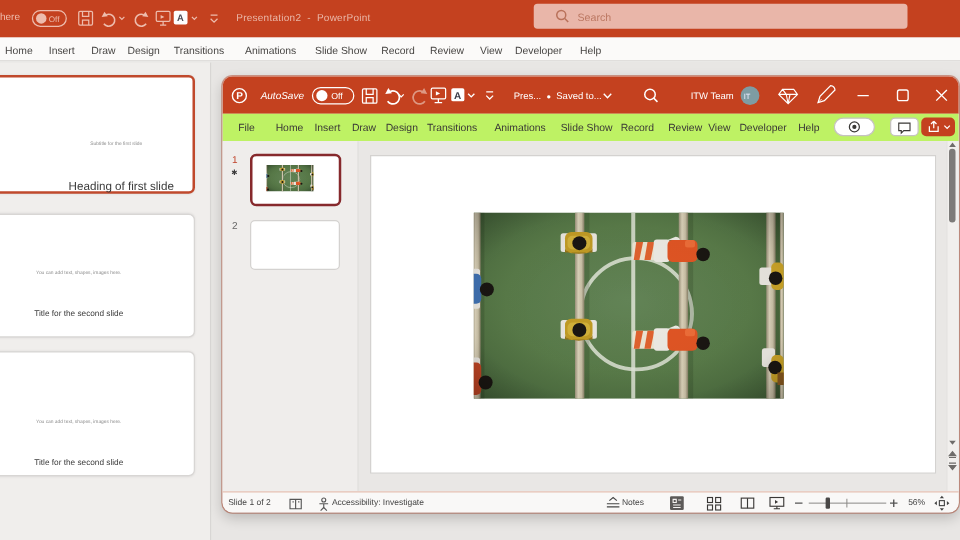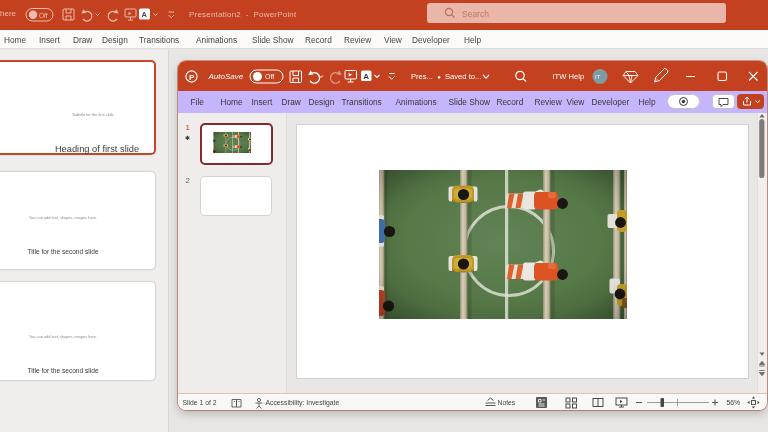--- a/index.html
+++ b/index.html
@@ -15,21 +15,21 @@
   #bg-panel { left:0; top:0; width:169px; height:382px; background:#f0eeec; border-right:1px solid #d8d6d4; }
   .card { position:absolute; left:-14px; width:170px; background:#fff; border-radius:5px; border:1px solid #d8d6d4; box-shadow:0 0 2px rgba(0,0,0,.08); }
   .card .t1 { position:absolute; width:100%; text-align:center; color:#3a3a3a;margin-top:44px; }
   .card .t2 { position:absolute; width:100%; text-align:center; color:#8a8a8a; }
 
   
   #win { left:177.5px; top:60.5px; width:589px; height:349px; border-radius:8px; background:#f5f3f1;
          box-shadow:0 4px 10px rgba(0,0,0,.20), 0 0 0 1px rgba(187,85,60,.55); overflow:hidden; }
   #fg-title { left:0; top:0; width:100%; height:30.5px; background:#c4411f; color:#fff; }
   #fg-title .tt { position:absolute; font-size:8px; color:#fff; }
-  #fg-menu { left:0; top:30.5px; width:100%; height:21.5px; background:#c4b5fd; }
+  #fg-menu { left:0; top:30.5px; width:100%; height:21.5px; background:#bef264; }
   #fg-menu span.tab { position:absolute; top:6px; font-size:8.3px; color:#3a3836; }
   #fg-content { left:0; top:52px; width:100%; height:280px; background:#efedeb; }
   #fg-status { left:0; top:332px; width:100%; height:17px; background:#f9f8f7; border-top:1px solid #e5c0b2;
                font-size:6.8px; color:#444; }
 
   .slide-canvas { position:absolute; left:109px; top:0; width:480px; height:280px; background:#e9e7e5; }
   #slide { position:absolute; left:9px; top:11px; width:453px; height:255px; background:#fff; border:1px solid #d4d2d0; }
 
   .thumbbox { position:absolute; background:#fff; }
   .pillbtn { position:absolute; top:3px; height:15px; background:#fff; border:1px solid #c6c3c0; border-radius:7.5px; }
@@ -232,21 +232,21 @@
 
       <rect x="540" y="11" width="8.5" height="8.5" rx="1.5" stroke-width="1.1"></rect>
 
       <path d="M571 11 l8.5 8.5 M579.5 11 l-8.5 8.5" stroke-width="1.1"></path>
     </svg>
     <span class="tt" style="left:31px; top:11px;font-style:italic;">AutoSave</span>
     <span class="tt" style="left:233.5px; top:11.5px; font-size:7.6px;">Pres...&nbsp; <span style="font-size:6px;">●</span> &nbsp;Saved to...</span>
     <svg class="abs" style="left:304px; top:13px;" width="8" height="6" viewBox="0 0 8 6" fill="none" stroke="#fff" stroke-width="1.1">
         <path d="M1 1 l3 3.2 3-3.2"></path>
       </svg>
-    <span class="tt" style="left:375px; top:11.5px; font-size:7.6px;">ITW Help</span>
+    <span class="tt" style="left:375px; top:11.5px; font-size:7.6px;">ITW Team</span>
   </div>
 
   <div id="fg-menu" class="abs">
     <span class="tab" style="left:13px">File</span>
     <span class="tab" style="left:43px">Home</span>
     <span class="tab" style="left:74px">Insert</span>
     <span class="tab" style="left:104px">Draw</span>
     <span class="tab" style="left:131px">Design</span>
     <span class="tab" style="left:164px">Transitions</span>
     <span class="tab" style="left:218px">Animations</span>

